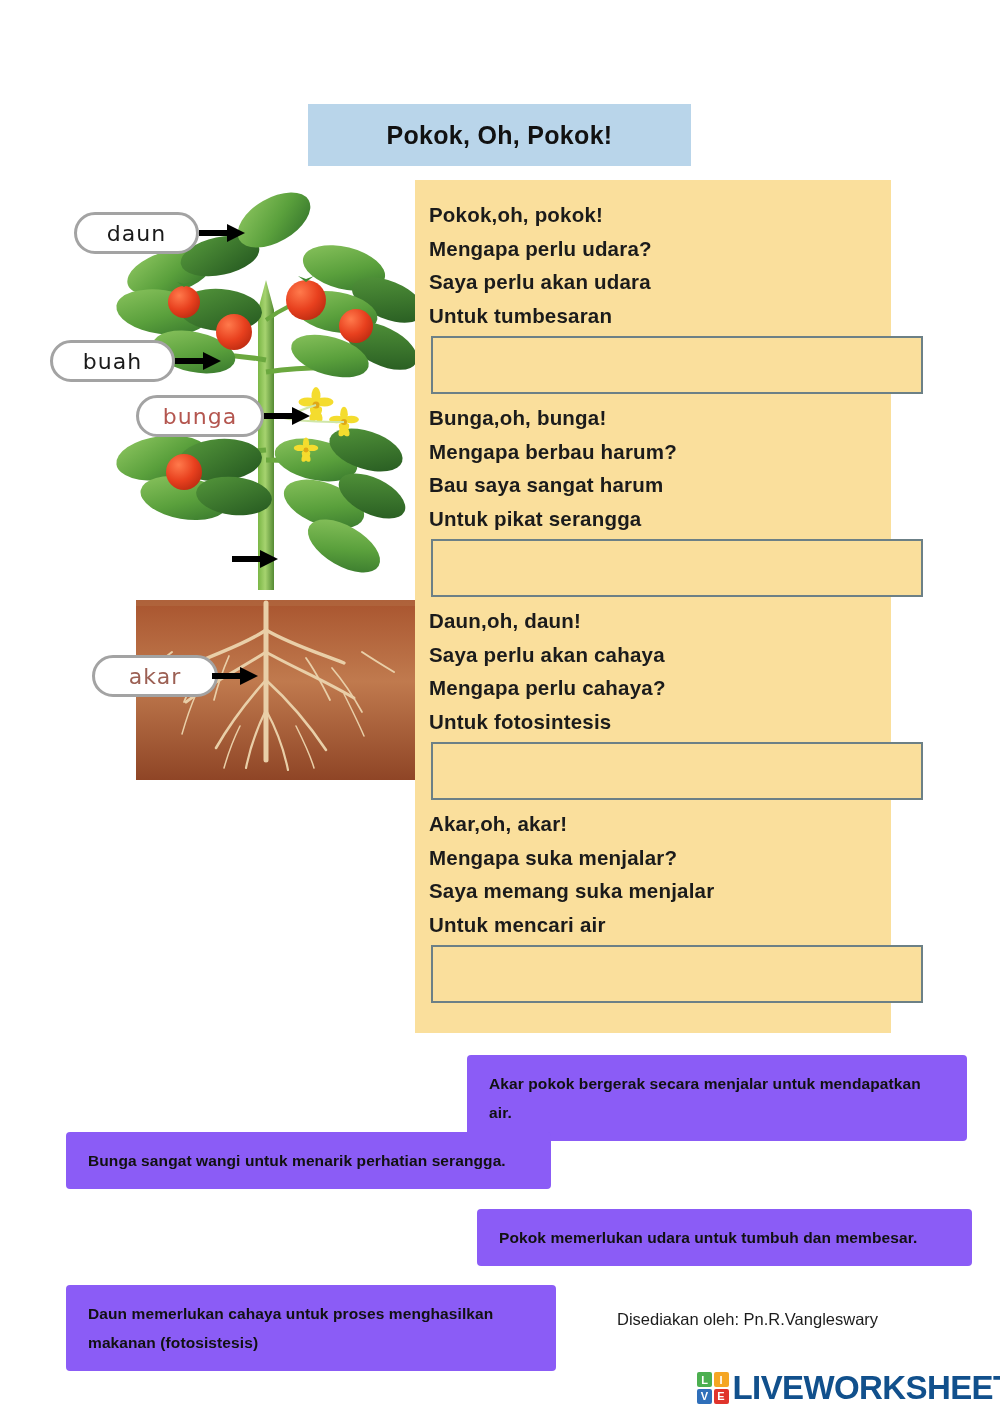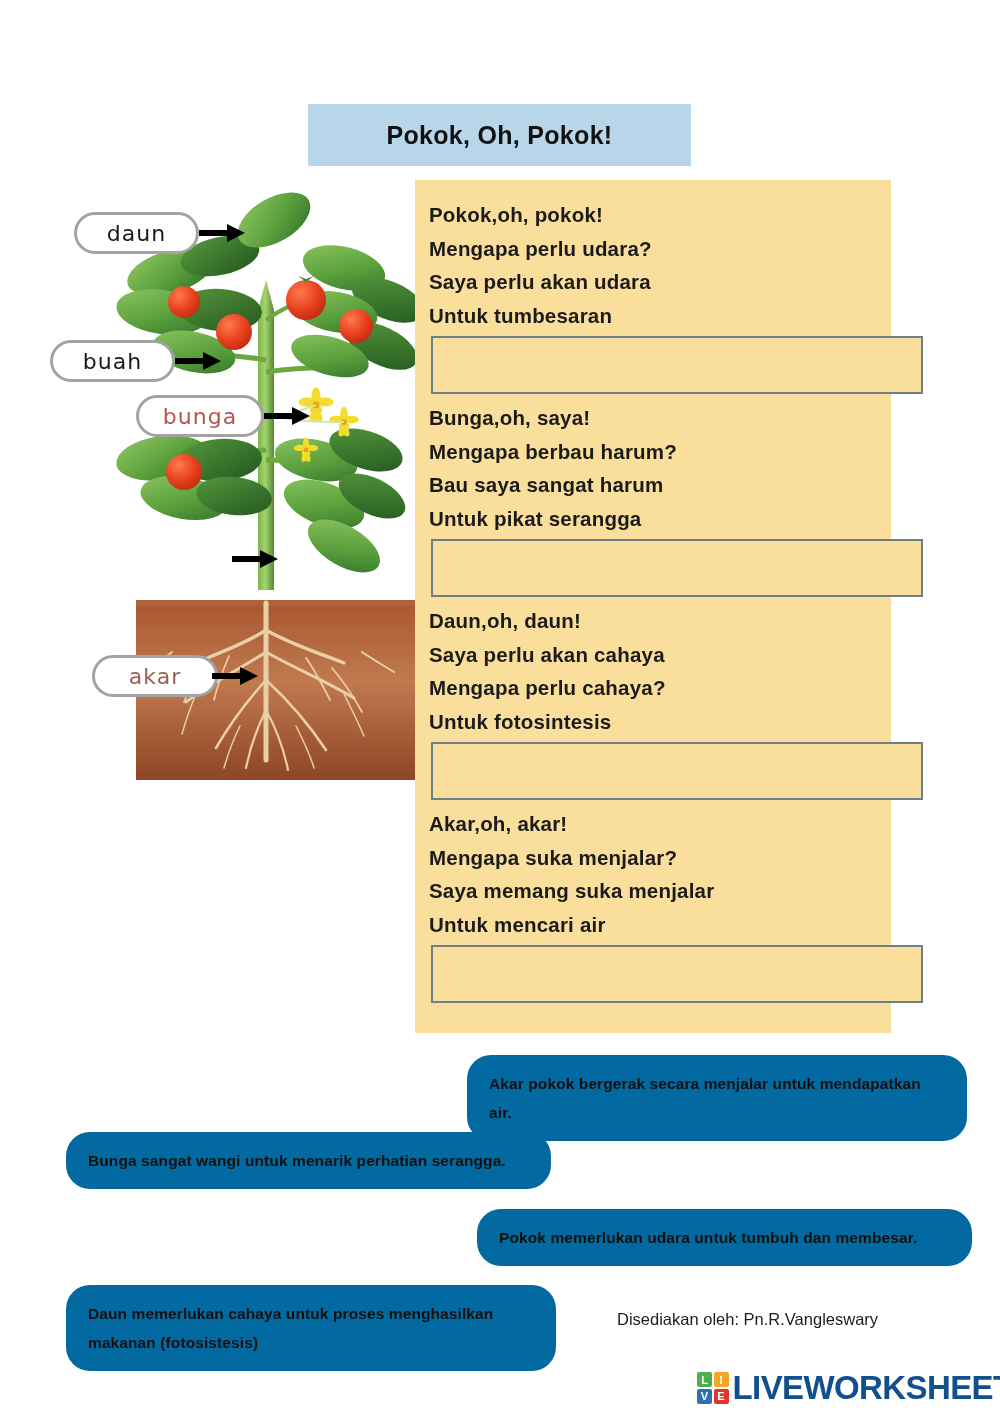--- a/index.html
+++ b/index.html
@@ -92,22 +92,22 @@
     border: 2px solid #6c8086;
     background: #fadf9c;
     margin-top: 4px;
     margin-bottom: 7px;
     margin-left: 2px;
   }
 
   
   .answer-card {
     position: absolute;
-    background: #0369a1;
-    border-radius: 24px;
+    background: #8b5cf6;
+    border-radius: 4px;
     padding: 14px 20px 14px 22px;
     color: #111111;
     font-size: 15.5px;
     font-weight: bold;
     line-height: 29px;
     letter-spacing: 0.1px;
   }
   #card-akar  { left: 467px; top: 1055px; width: 500px; }
   #card-bunga { left: 66px;  top: 1132px; width: 485px; }
   #card-pokok { left: 477px; top: 1209px; width: 495px; }
@@ -341,21 +341,21 @@
 
   <div class="stanza">
     <div class="line">Pokok,oh, pokok!</div>
     <div class="line">Mengapa perlu udara?</div>
     <div class="line">Saya perlu akan udara</div>
     <div class="line">Untuk tumbesaran</div>
     <div class="answer-box"></div>
   </div>
 
   <div class="stanza">
-    <div class="line">Bunga,oh, saya!</div>
+    <div class="line">Bunga,oh, bunga!</div>
     <div class="line">Mengapa berbau harum?</div>
     <div class="line">Bau saya sangat harum</div>
     <div class="line">Untuk pikat serangga</div>
     <div class="answer-box"></div>
   </div>
 
   <div class="stanza">
     <div class="line">Daun,oh, daun!</div>
     <div class="line">Saya perlu akan cahaya</div>
     <div class="line">Mengapa perlu cahaya?</div>

